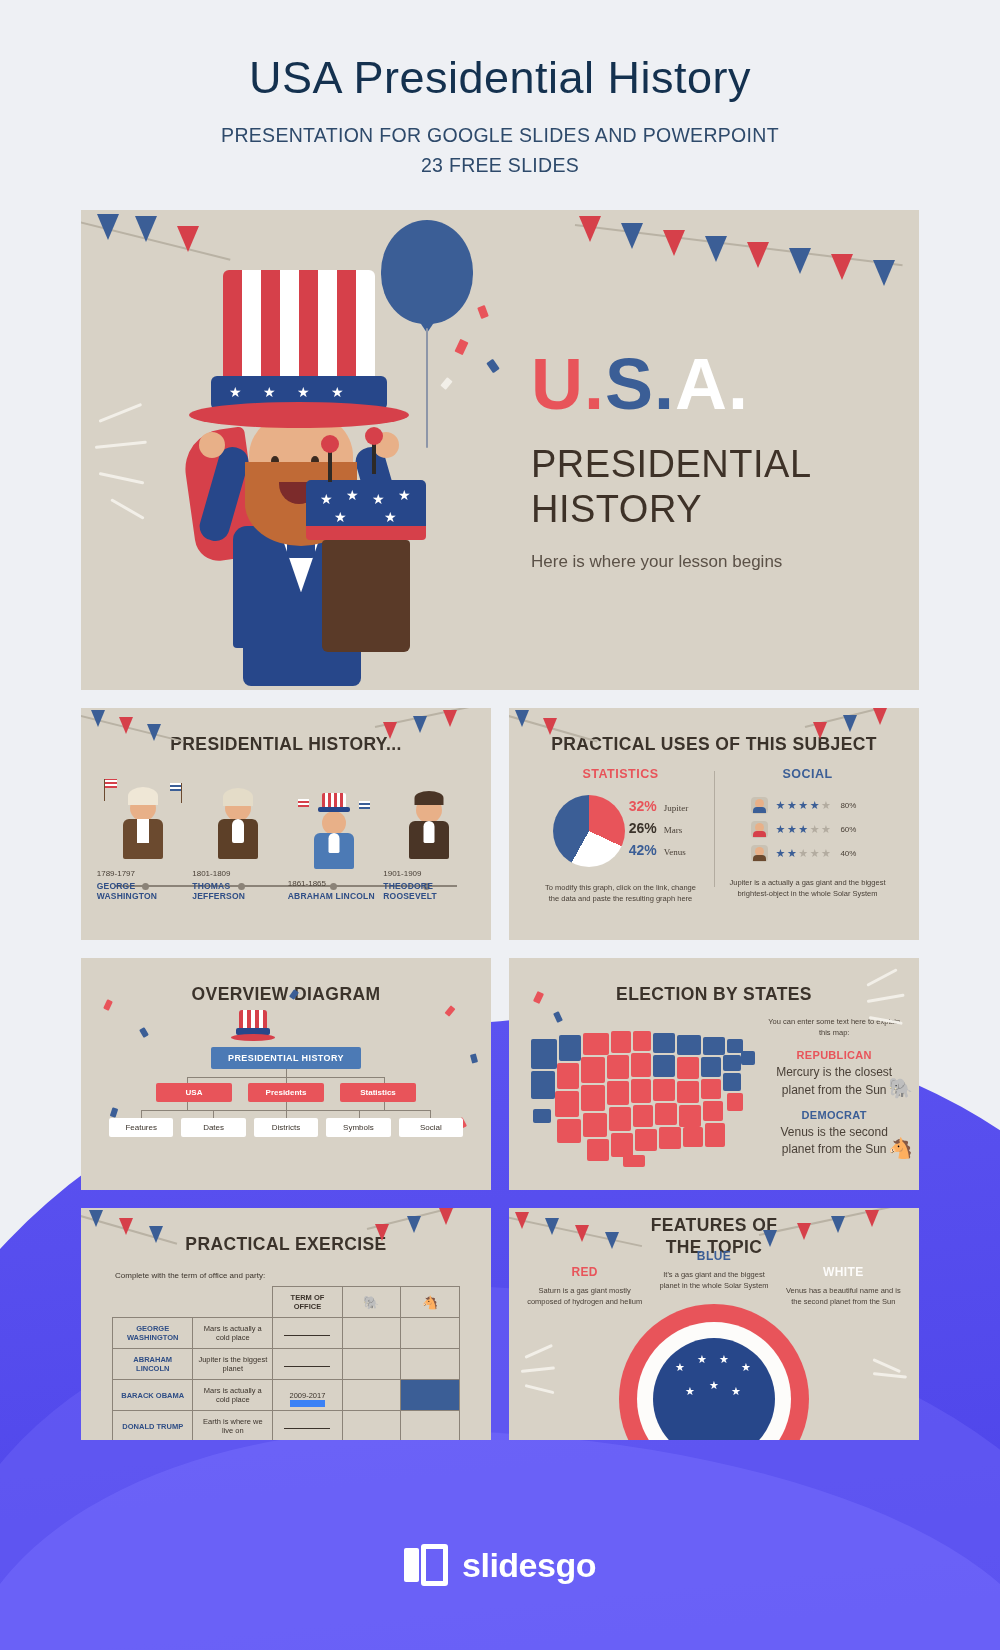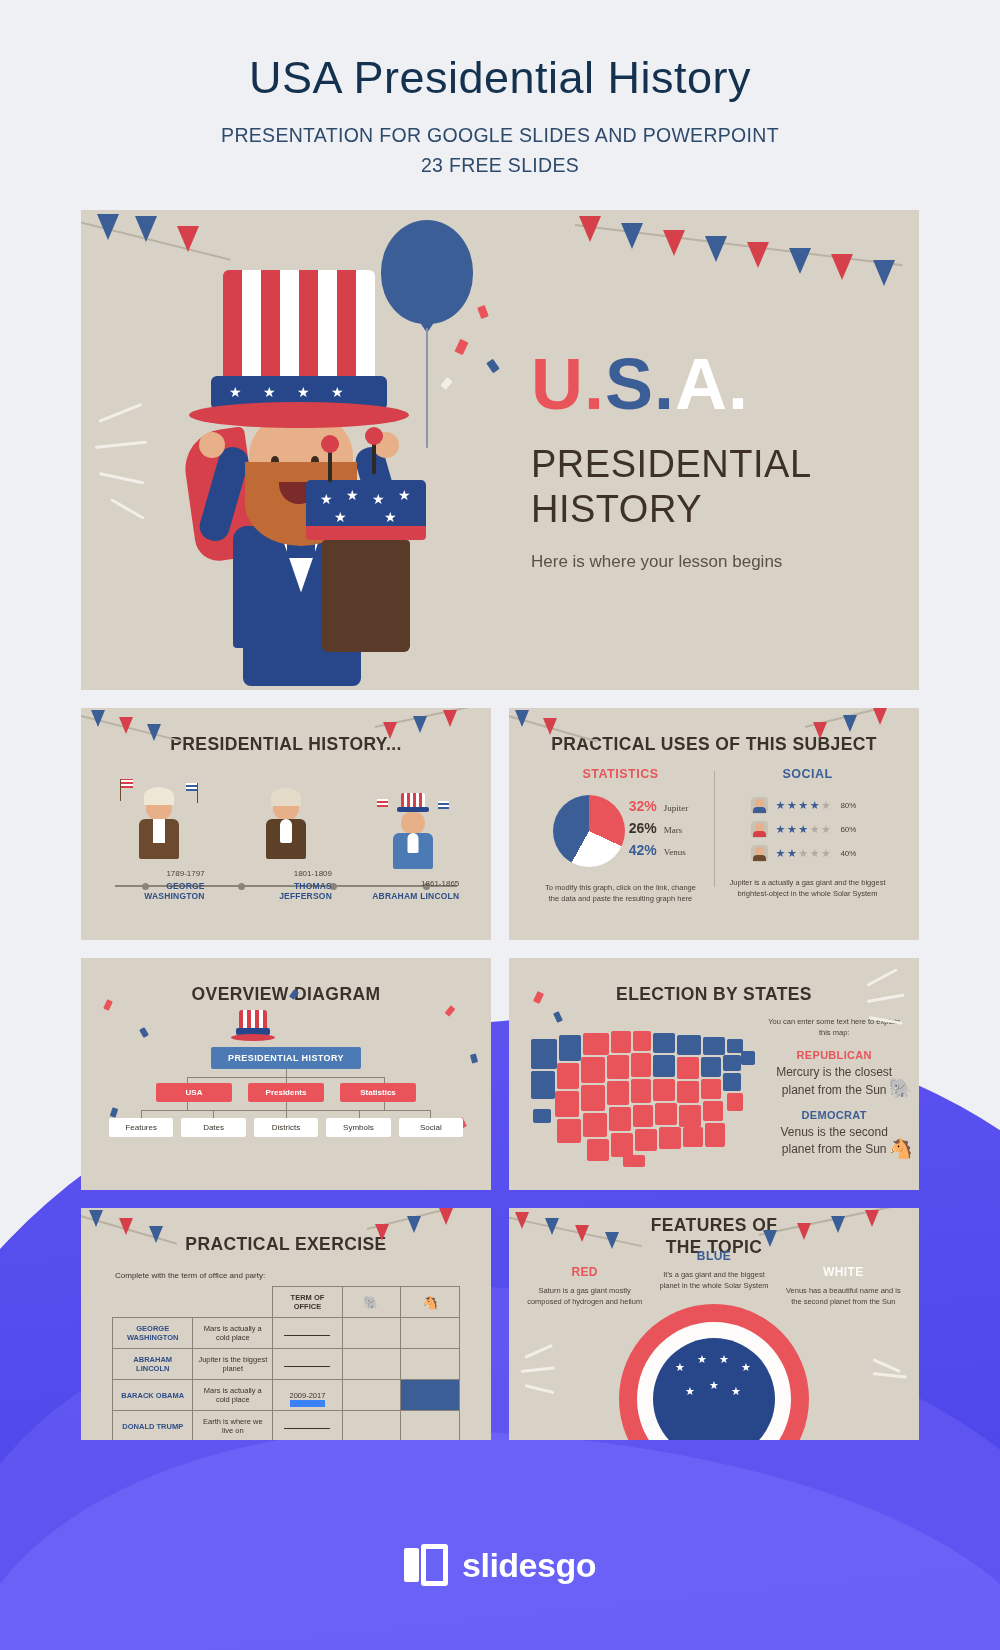--- a/index.html
+++ b/index.html
@@ -215,21 +215,21 @@
     text-align: center; font-size: 17.5px; font-weight: 700; color: #3b332b;
     letter-spacing: .4px; padding-top: 26px;
   }
   .s-title.two { line-height: 1.25; padding-top: 7px; }
 
   
   .pres-row {
     display: flex; justify-content: space-around; align-items: flex-end;
     margin-top: 18px; padding: 0 14px; position: relative;
   }
-  .pres { width: 92px; text-align: right; position: relative; }
+  .pres { width: 92px; text-align: left; position: relative; }
   .pres .fig { height: 86px; position: relative; }
   .pres .yrs { font-size: 8px; color: #4a4138; margin-top: 10px; }
   .pres .nm { font-size: 8.5px; font-weight: 700; color: #2f4e86; margin-top: 3px; letter-spacing: .2px; }
   .timeline {
     position: absolute; left: 34px; right: 34px; top: 112px; height: 2px; background: #8b8378;
   }
   .tl-dot { position: absolute; width: 7px; height: 7px; background: #8b8378; border-radius: 50%; top: -2.5px; }
   .head { position: absolute; left: 50%; transform: translateX(-50%); border-radius: 50%; }
   .suit { position: absolute; left: 50%; transform: translateX(-50%); border-radius: 6px 6px 2px 2px; }
 
@@ -515,20 +515,30 @@
                 <div style="position:absolute;left:50%;transform:translateX(-50%);top:24px;width:32px;height:5px;background:#27478a;border-radius:2px;"></div>
                 <div class="suit" style="top:50px;width:40px;height:36px;background:#4c7ab5;"></div>
                 <div class="suit" style="top:50px;width:11px;height:20px;background:#fff;"></div>
                 <div style="position:absolute;left:10px;top:16px;width:11px;height:8px;background:repeating-linear-gradient(0deg,#d6404a 0 2px,#fff 2px 4px);"></div>
                 <div style="position:absolute;right:10px;top:18px;width:11px;height:8px;background:repeating-linear-gradient(0deg,#3b5e96 0 2px,#fff 2px 4px);"></div>
               </div>
               <div class="yrs">1861-1865</div>
               <div class="nm">ABRAHAM LINCOLN</div>
             </div>
 
+            <div class="pres">
+              <div class="fig">
+                <div class="head" style="top:24px;width:26px;height:26px;background:#e8b088;"></div>
+                <div class="head" style="top:18px;width:29px;height:14px;background:#4a3526;border-radius:50% 50% 0 0;"></div>
+                <div class="suit" style="top:48px;width:40px;height:38px;background:#4a3526;"></div>
+                <div class="suit" style="top:48px;width:11px;height:22px;background:#fff;"></div>
+              </div>
+              <div class="yrs">1901-1909</div>
+              <div class="nm">THEODORE ROOSEVELT</div>
+            </div>
           </div>
         </div>
 
         <div class="slide sm">
           <div class="bunting" style="left:0;top:0;width:120px;height:44px;">
             <div class="string" style="left:-4px;top:6px;width:96px;transform:rotate(16deg);"></div>
             <div class="flag s b" style="left:6px;top:2px;"></div>
             <div class="flag s" style="left:34px;top:10px;"></div>
           </div>
           <div class="bunting" style="right:0;top:0;width:120px;height:44px;">

